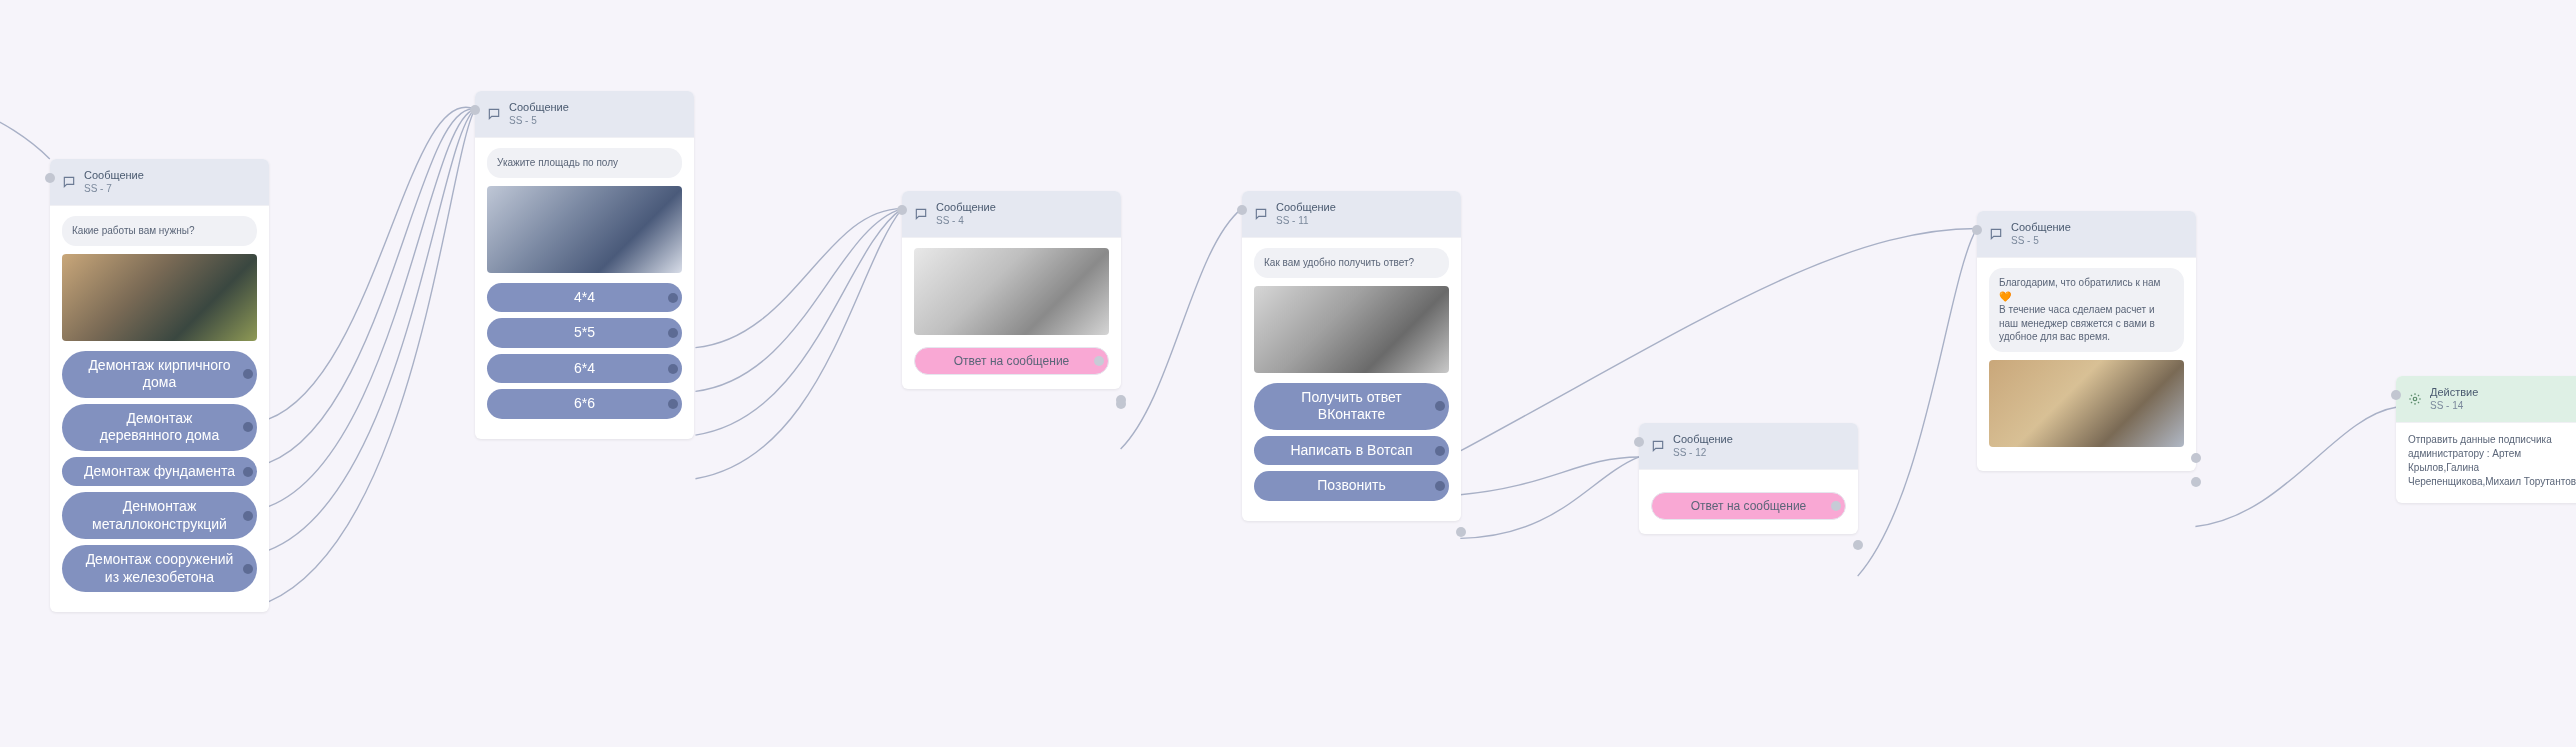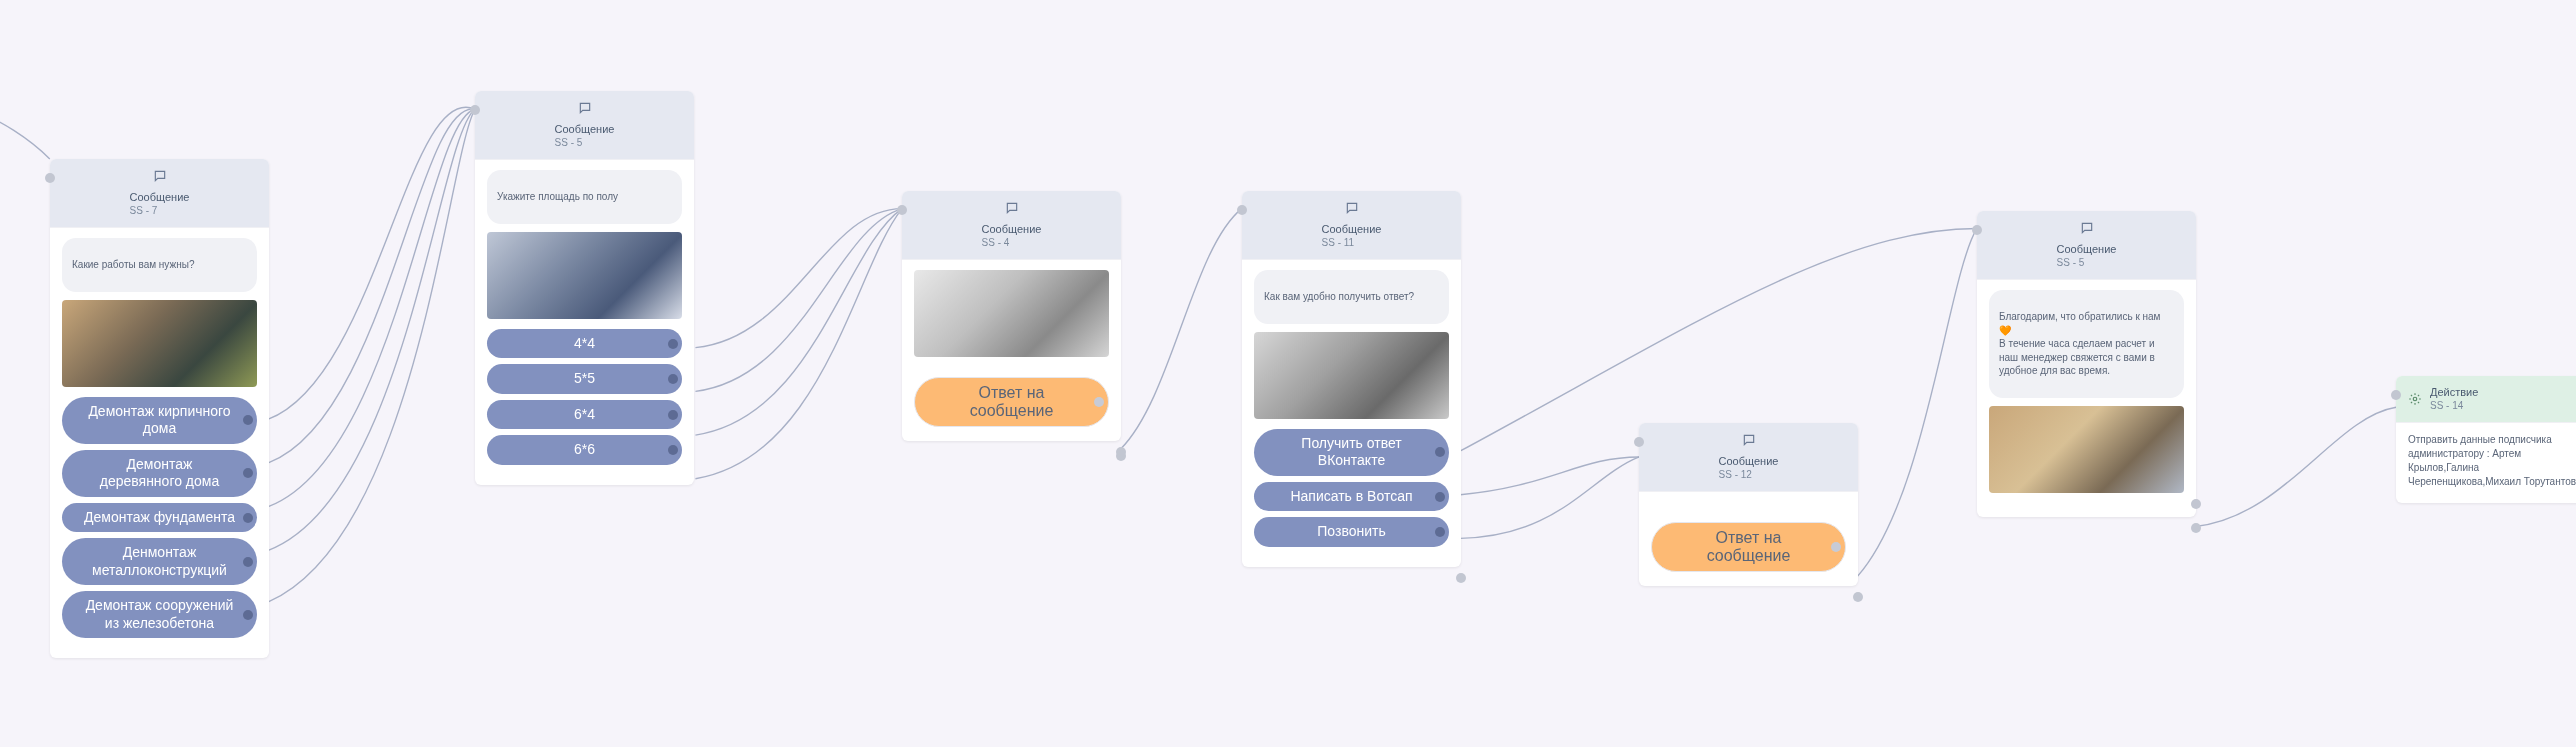--- a/index.html
+++ b/index.html
@@ -31,31 +31,31 @@
     z-index: 1;
   }
   .node-head {
     display: flex;
     align-items: center;
     gap: 8px;
     padding: 10px 12px;
     border-bottom: 1px solid #f0f0f4;
     border-radius: 6px 6px 0 0;
   }
-  .node-head.msg { background: #e5e8f1; flex-direction: column; }
+  .node-head.msg { background: #e5e8f1; }
   .node-head.act { background: #def0e5; }
   .node-head svg { flex: 0 0 auto; }
   .head-text { display: flex; flex-direction: column; line-height: 1.25; }
   .head-title { font-size: 11px; color: #4a5a70; }
   .head-sub { font-size: 10px; color: #7b899c; }
   .node-body { padding: 10px 12px 14px; position: relative; }
   .bubble {
     background: #f0f1f5;
     border-radius: 14px;
-    padding: 20px 10px;
+    padding: 8px 10px;
     font-size: 10px;
     color: #5a6578;
     line-height: 1.35;
     margin-bottom: 8px;
   }
   .bubble .heart { color: #e67e22; }
   .thumb {
     width: 100%;
     height: 87px;
     border-radius: 4px;
@@ -86,28 +86,28 @@
     right: 4px;
     top: 50%;
     transform: translateY(-50%);
     width: 10px;
     height: 10px;
     border-radius: 50%;
     background: #5d6b94;
   }
   .reply-pill {
     position: relative;
-    background: #fdba74;
+    background: #f9a8d4;
     border: 1px solid #e5e7ee;
     border-radius: 992px;
     padding: 6px 22px;
-    font-size: 16px;
+    font-size: 12px;
     text-align: center;
     color: #5a6578;
-    margin-top: 20px;
+    margin-top: 12px;
     cursor: pointer;
   }
   .reply-pill .port-out {
     position: absolute;
     right: 4px;
     top: 50%;
     transform: translateY(-50%);
     width: 10px;
     height: 10px;
     border-radius: 50%;

